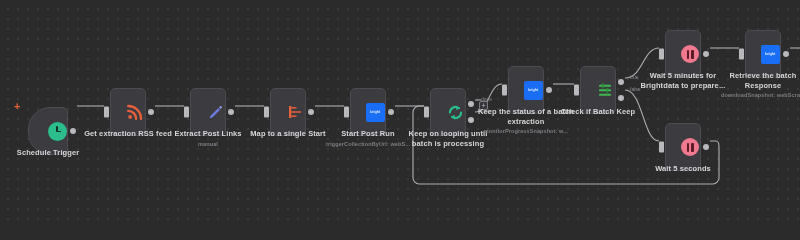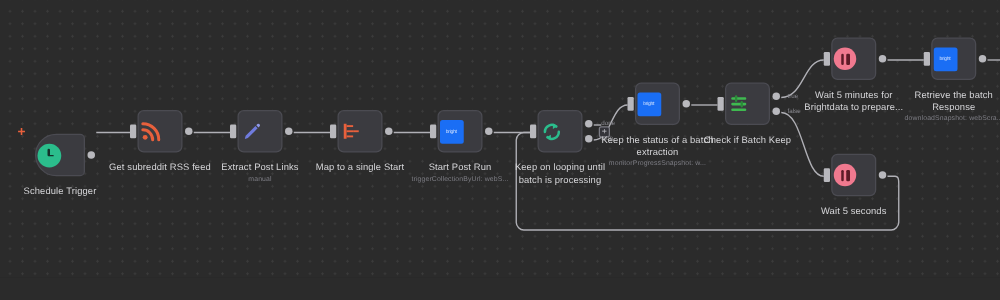--- a/index.html
+++ b/index.html
@@ -28,27 +28,28 @@
     position: absolute;
     left: 0; top: 0;
     width: 800px; height: 222px;
     pointer-events: none;
   }
 
   
   .node {
     position: absolute;
     width: 36px;
-    height: 34px;
+    height: 48px;
     background: #3b3b40;
     border: 1px solid #4b4b52;
     border-radius: 5px;
     display: flex;
     align-items: center;
-    justify-content: flex-start;
+    justify-content: flex-end;
+    font-weight: bold;
   }
   .node.trigger {
     border-radius: 22px 5px 5px 22px;
     width: 40px;
   }
 
   .node-icon {
     width: 20px;
     height: 20px;
     display: flex;
@@ -232,21 +233,21 @@
   <div class="node" style="left:110px; top:88px;">
     <span class="port-in"></span>
     <span class="node-icon">
       <svg width="18" height="18" viewBox="0 0 24 24">
         <circle cx="5.5" cy="18.5" r="2.6" fill="#e8603c"></circle>
         <path d="M3 10.5a10.5 10.5 0 0 1 10.5 10.5" stroke="#e8603c" stroke-width="3.2" fill="none" stroke-linecap="round"></path>
         <path d="M3 4a17 17 0 0 1 17 17" stroke="#e8603c" stroke-width="3.2" fill="none" stroke-linecap="round"></path>
       </svg>
     </span>
     <span class="port out"></span>
-    <span class="node-label">Get subreddit RSS feed</span>
+    <span class="node-label">Get extraction RSS feed</span>
   </div>
 
   <div class="node" style="left:190px; top:88px;">
     <span class="port-in"></span>
     <span class="node-icon">
       <svg width="17" height="17" viewBox="0 0 24 24">
         <path d="M4 20l3.5-1 11-11-2.5-2.5-11 11z" fill="#6f7bdd"></path>
         <path d="M17 4.5l2.5 2.5 1.3-1.3a1.3 1.3 0 0 0 0-1.9l-.6-.6a1.3 1.3 0 0 0-1.9 0z" fill="#8f99e8"></path>
       </svg>
     </span>

